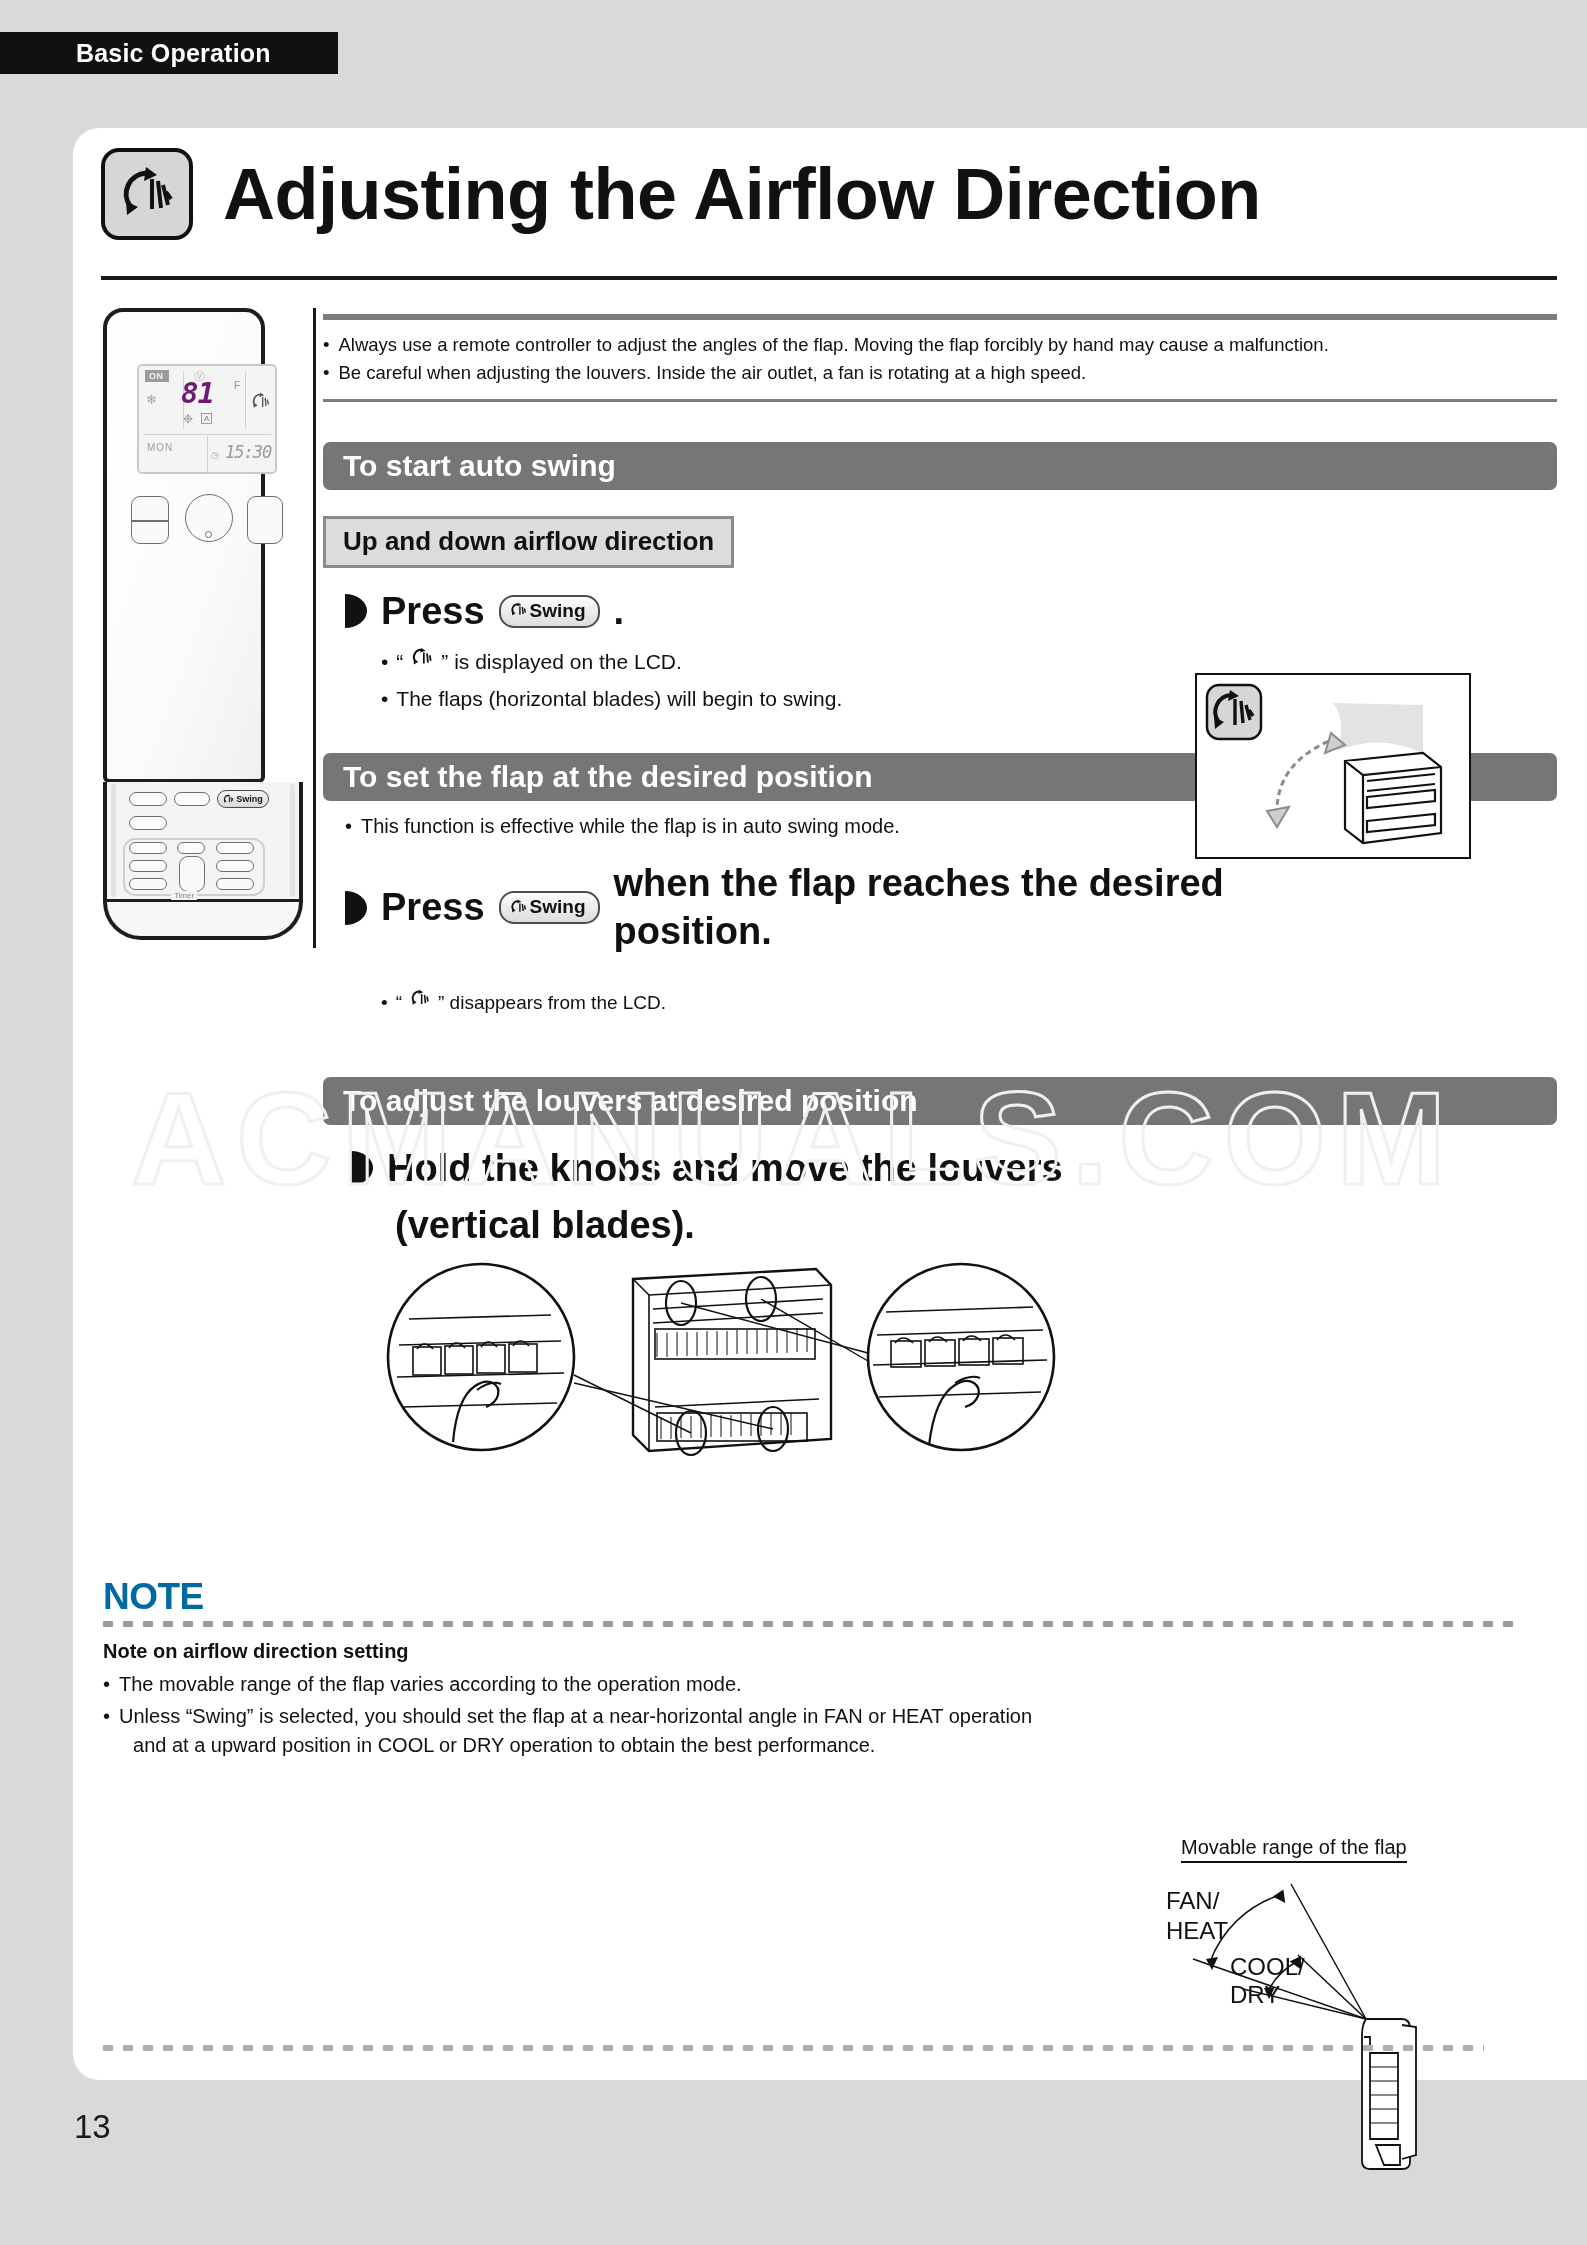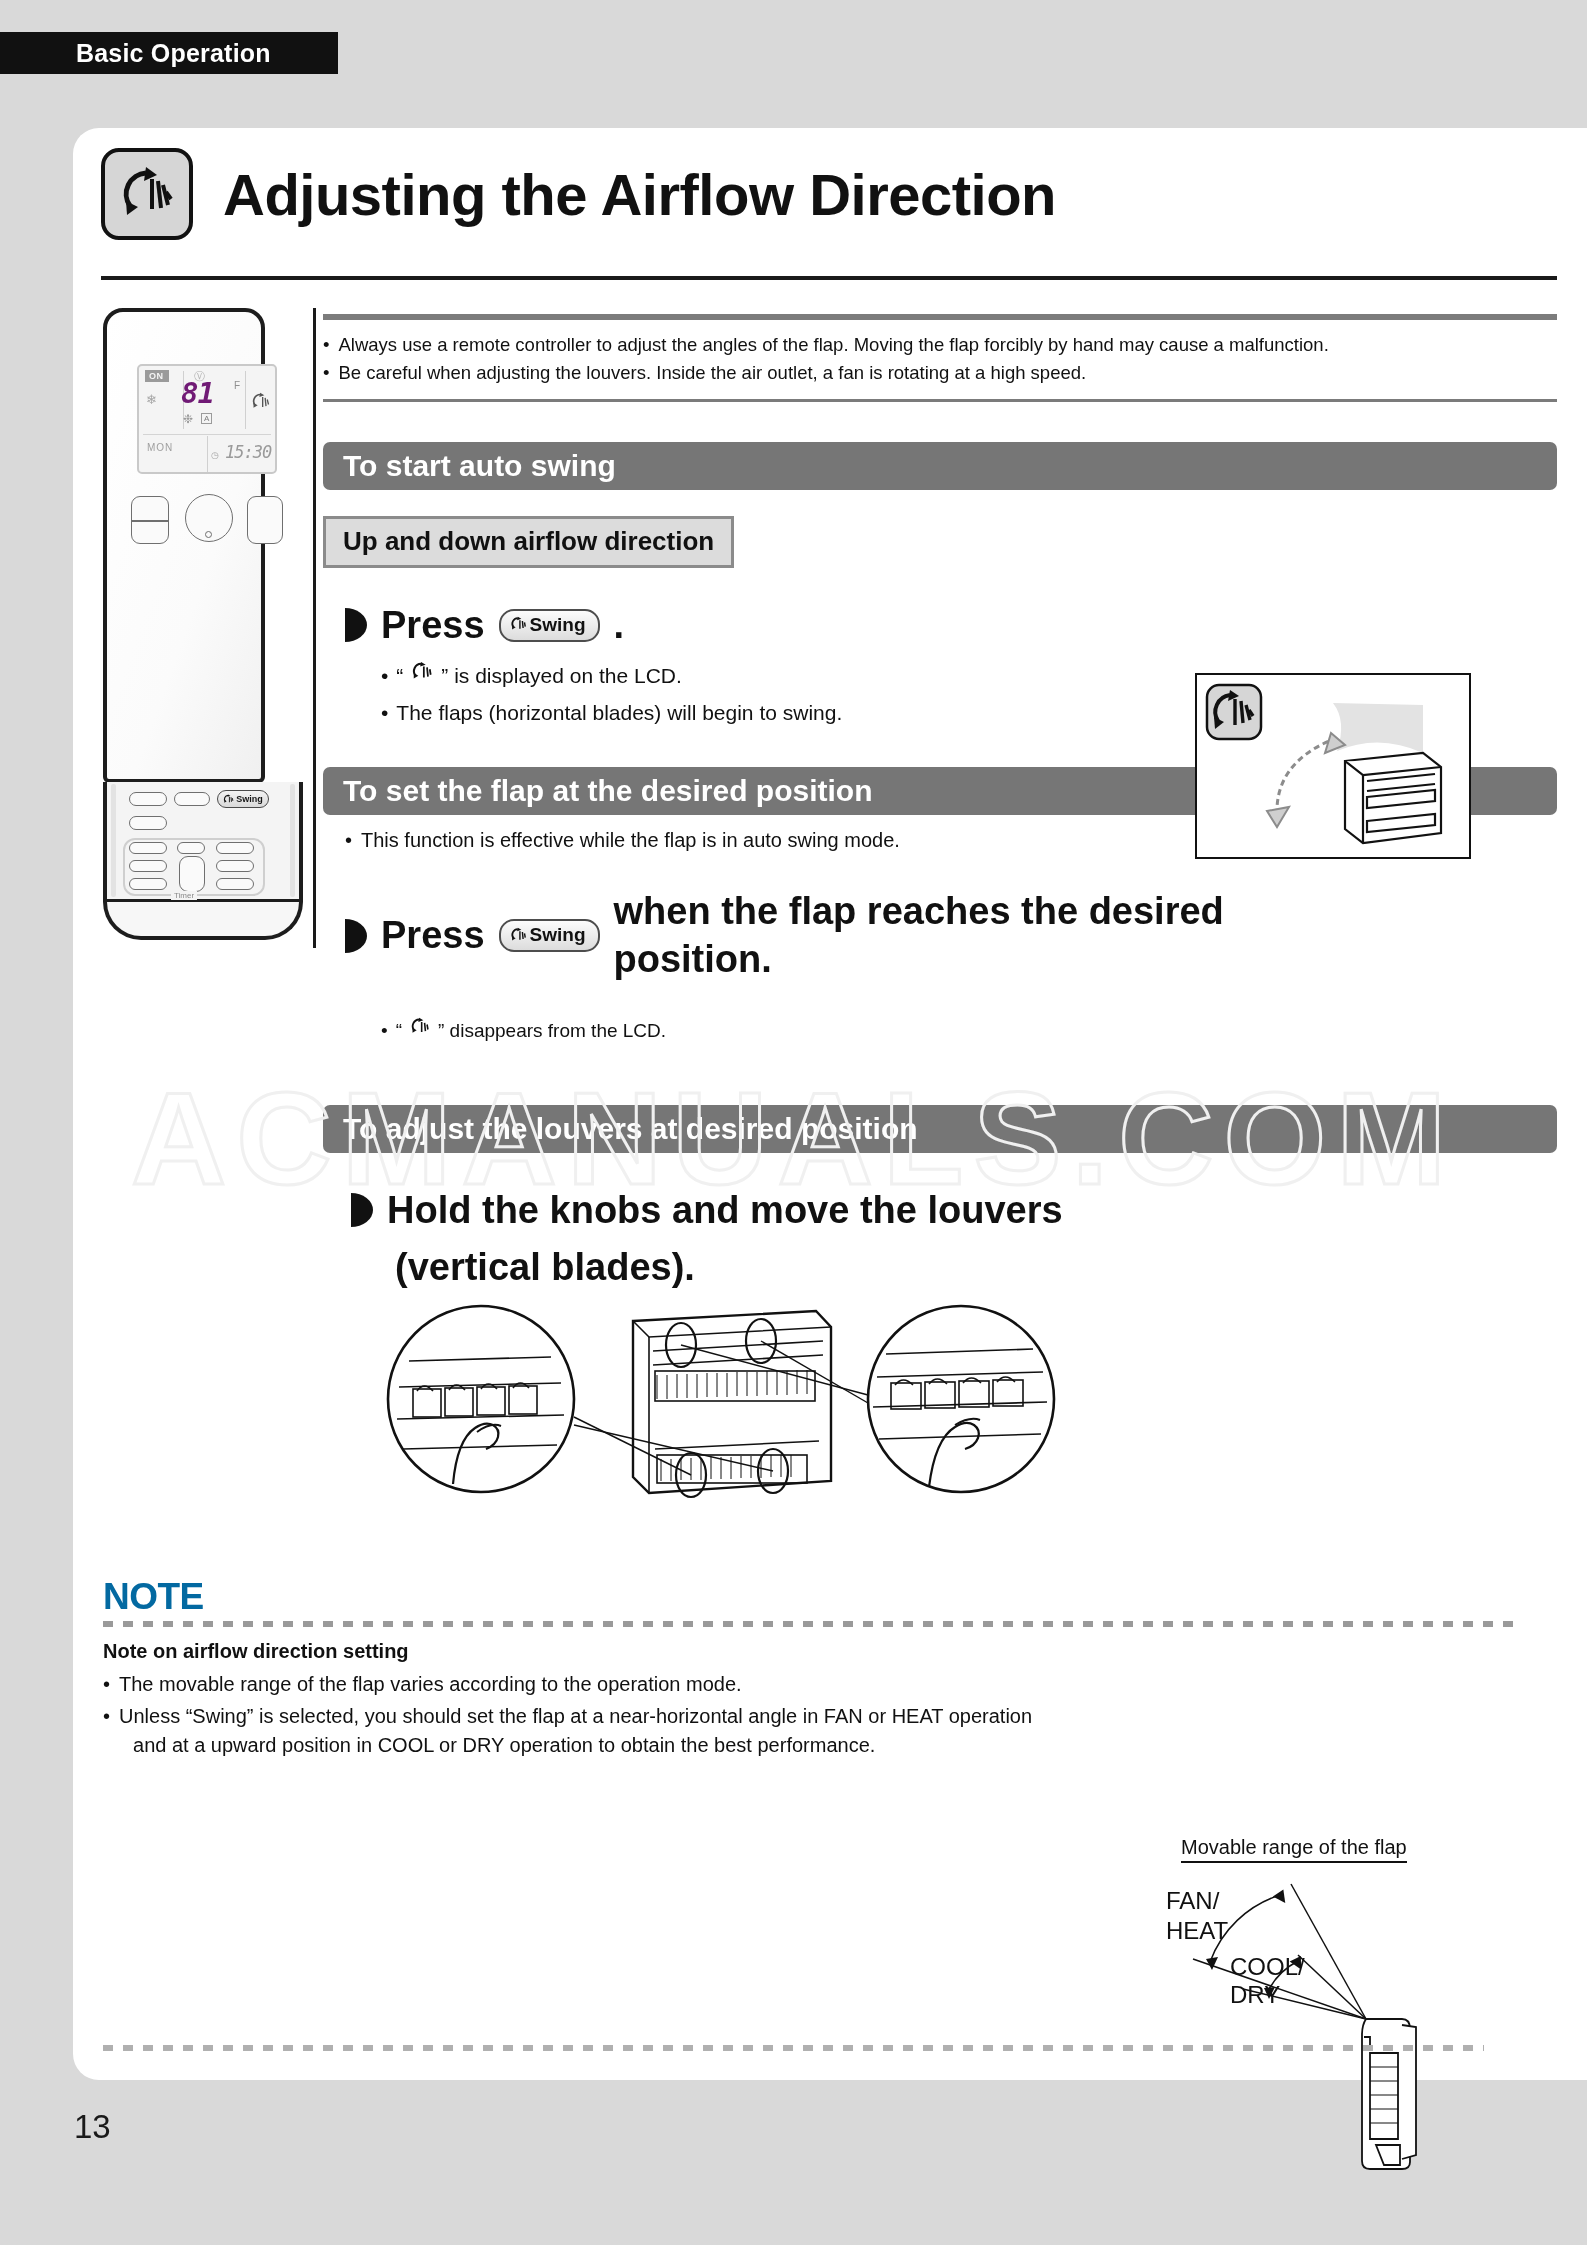--- a/index.html
+++ b/index.html
@@ -43,21 +43,21 @@
     display:flex; align-items:center;
   }
   .swing-badge {
     width:92px; height:92px;
     border:4px solid #111; border-radius:18px;
     background:#d6d6d6;
     display:flex; align-items:center; justify-content:center;
   }
   #chapter-title {
     margin-left:30px;
-    font-size:58px; font-weight:bold; color:#111;
+    font-size:72px; font-weight:bold; color:#111;
     letter-spacing:-.5px;
     white-space:nowrap;
   }
   #title-rule {
     position:absolute; left:28px; top:148px;
     width:1456px; height:4px; background:#1a1a1a;
   }
 
   
   #remote-col {
@@ -179,21 +179,21 @@
     margin-top:26px;
     background:#dcdcdc; color:#111;
     border:3px solid #8b8b8b;
     font-size:26px; font-weight:bold;
     padding:7px 17px 8px 17px;
   }
 
   .press-line {
     display:flex; align-items:center; gap:14px;
     font-size:38px; font-weight:bold; color:#111;
-    margin-top:36px; margin-left:22px;
+    margin-top:22px; margin-left:22px;
     flex-wrap:wrap;
   }
   .halfdot {
     width:22px; height:34px;
     background:#111;
     border-top-right-radius:22px 17px;
     border-bottom-right-radius:22px 17px;
     flex:0 0 auto;
   }
   .key-swing {

